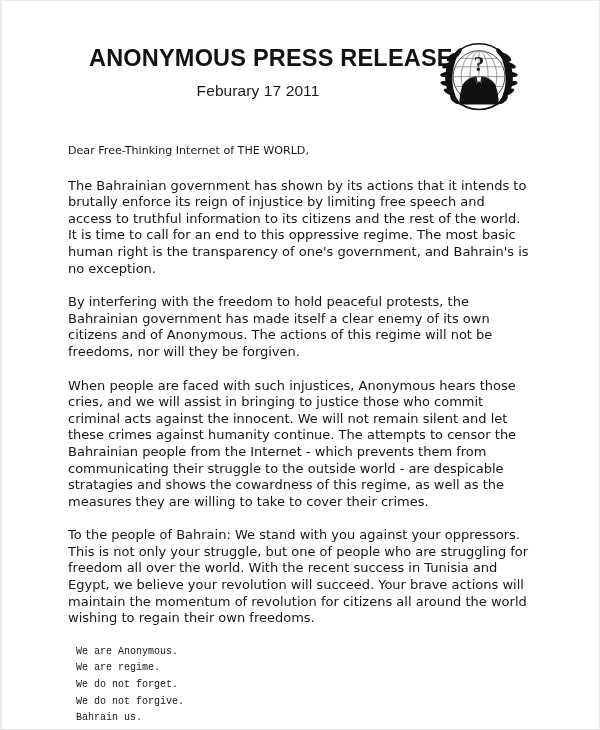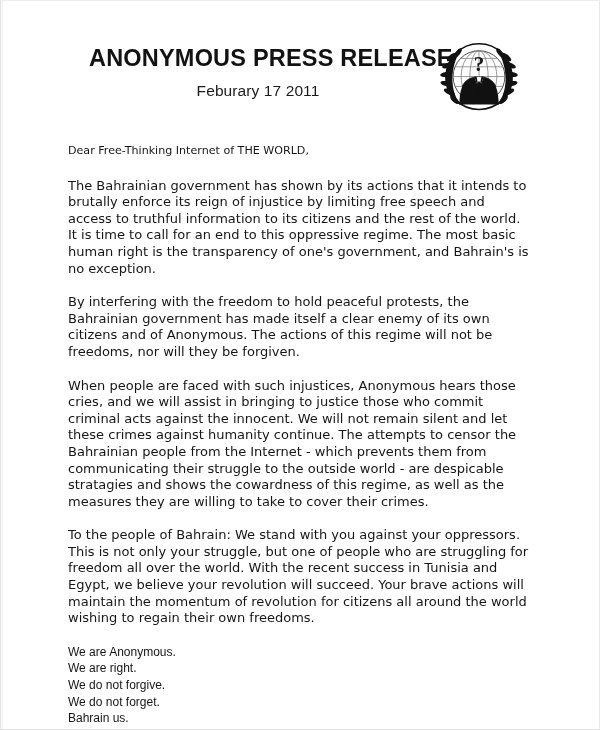--- a/index.html
+++ b/index.html
@@ -88,25 +88,25 @@
   }
   .para {
     font-family: "DejaVu Sans", "Liberation Sans", sans-serif;
     font-size: 13px;
     color: #161616;
     line-height: 16.6px;
     margin: 0 0 17px 0;
     text-align: left;
   }
   .signoff {
-    font-family: Liberation Sans, sans-serif;
-    font-size: 12px;
+    font-family: Liberation Mono, monospace;
+    font-size: 10px;
     color: #161616;
     line-height: 16.6px;
-    margin: 0;
+    margin: 8px;
   }
   .signoff div { white-space: nowrap; }
 </style>
 </head>
 <body>
 
 <div class="page">
 
   <div class="header">
 
@@ -194,20 +194,20 @@
     <p class="para">The Bahrainian government has shown by its actions that it intends to brutally enforce its reign of injustice by limiting free speech and  access to truthful information to its citizens and the rest of the  world. It is time to call for an end to this oppressive regime. The most  basic human right is the transparency of one's government, and  Bahrain's is no exception.</p>
 
     <p class="para">By interfering with the freedom to hold peaceful protests, the Bahrainian government has made itself a clear enemy of its own citizens and of Anonymous. The actions of this regime will not be freedoms, nor will  they be forgiven.</p>
 
     <p class="para">When people are faced with such injustices, Anonymous hears those cries, and  we will assist in bringing to justice those who commit criminal acts against the innocent. We will not remain silent and let these crimes  against humanity continue. The attempts to censor the Bahrainian people from the Internet - which prevents them from communicating their  struggle to the outside world - are  despicable stratagies and shows the  cowardness of this regime, as well as the measures they are willing to  take to cover their crimes.</p>
 
     <p class="para">To the people of Bahrain: We stand with you  against your oppressors. This is not only your struggle, but one of  people who are struggling for freedom all over the world. With the  recent success in Tunisia and Egypt, we believe your revolution will  succeed. Your brave actions will maintain the momentum of revolution for  citizens all around the world wishing to regain their own freedoms.</p>
 
     <div class="signoff">
       <div>We are Anonymous.</div>
-      <div>We are right.</div>
+      <div>We are regime.</div>
+      <div>We do not forget.</div>
       <div>We do not forgive.</div>
-      <div>We do not forget.</div>
       <div>Bahrain us.</div>
     </div>
 
   </div>
 </div>
 
 </body></html>

